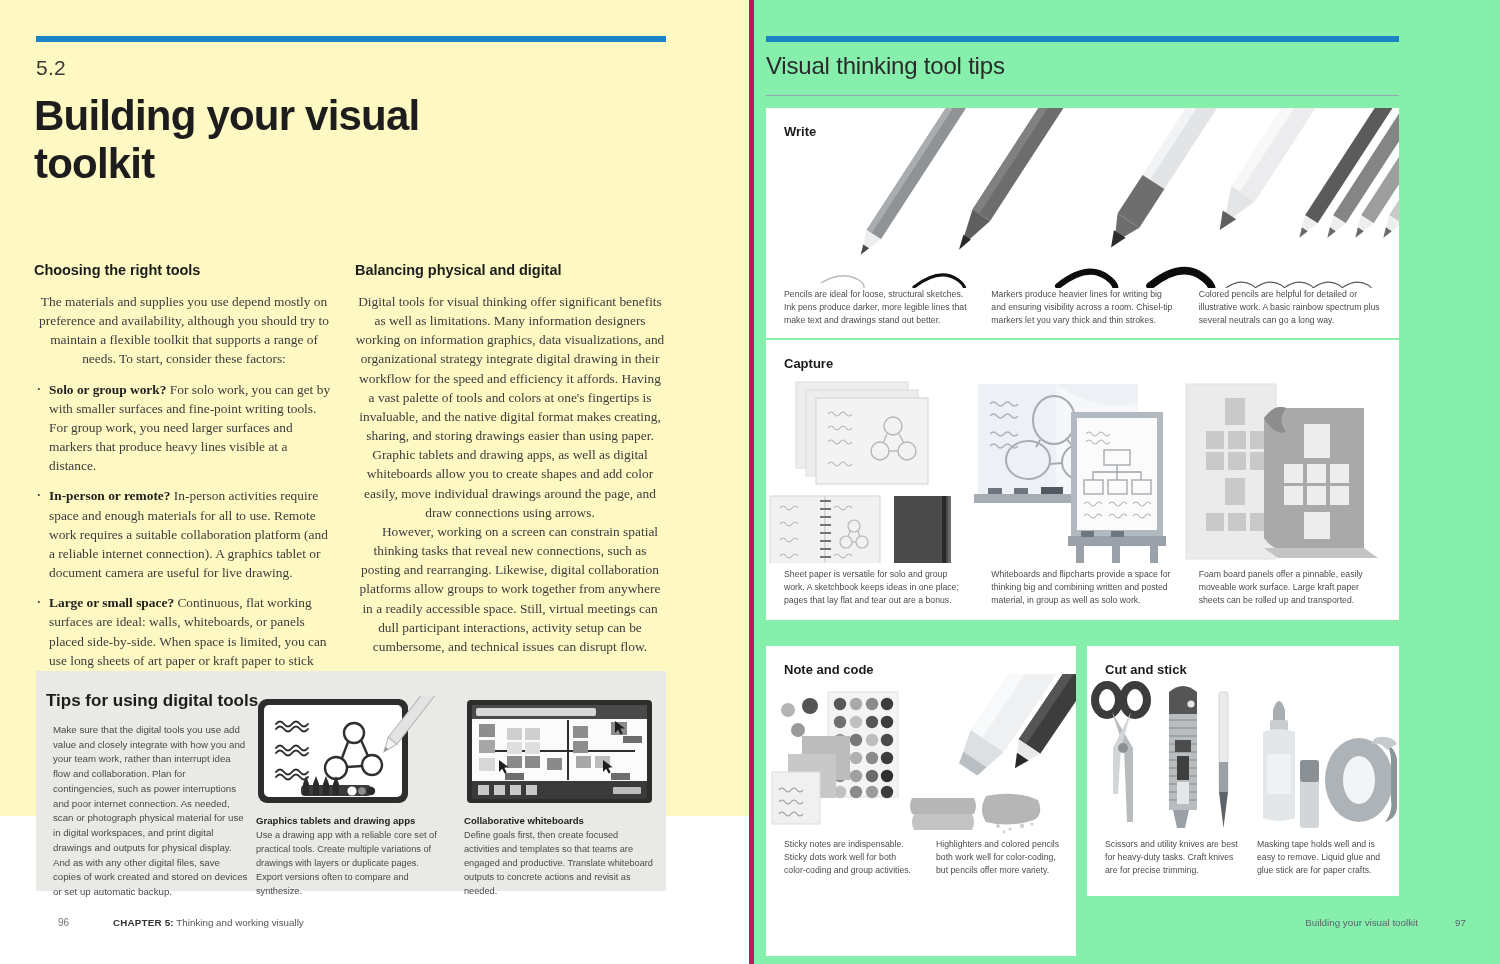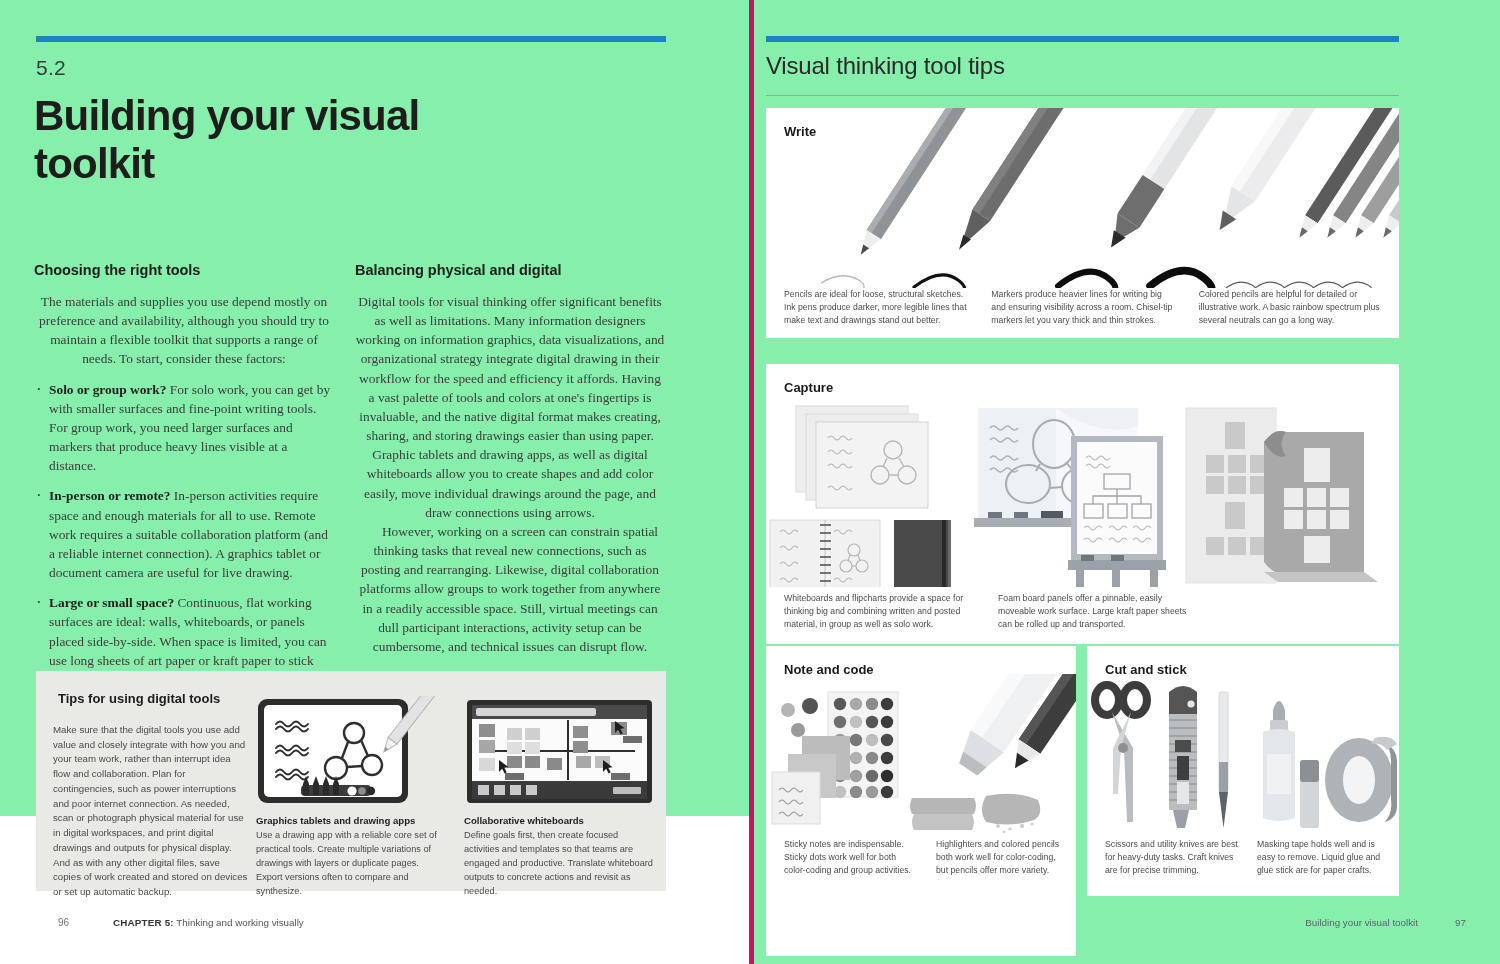--- a/index.html
+++ b/index.html
@@ -8,21 +8,21 @@
     background:#ffffff;
     font-family:"Liberation Sans", sans-serif;
     overflow:hidden;
   }
   .spread{position:relative;width:1500px;height:964px;display:flex;}
 
   
   .page-left{
     position:relative;
     width:749px;height:816px;
-    background:#86efac;
+    background:#fef9c3;
     box-sizing:border-box;
     padding-left:12px;
   }
   .page-right{
     position:relative;
     width:751px;height:964px;
     background:#86efac;
     box-sizing:border-box;
     border-left:5px solid #be185d;
   }
@@ -76,22 +76,22 @@
   }
   ul.factors b{font-weight:bold;color:#1f1f1f;}
 
   
   .tipsbox{
     position:absolute;left:36px;top:671px;
     width:630px;height:220px;
     background:#e9e9e6;
   }
   .tipsbox h4{
-    margin:0;position:absolute;left:22px;top:20px;
-    font-size:13px;font-weight:bold;color:#1c1c1c;text-align:center;
+    margin:0;position:absolute;left:10px;top:20px;
+    font-size:17px;font-weight:bold;color:#1c1c1c;text-align:center;
   }
   .tips-body{
     position:absolute;left:17px;top:52px;width:196px;
     font-size:9.7px;line-height:1.52;color:#4a4a4a;
   }
   .tips-figs{
     position:absolute;left:220px;top:25px;width:402px;
     display:flex;gap:14px;
   }
   .tips-fig{width:auto;}
@@ -341,21 +341,21 @@
           <path d="M576 180 q14 -10 26 -3 q9 6 1 10 q-9 5 -1 10 q8 4 19 -2"></path>
         </g>
       </svg>
       <div class="caps" style="left:18px;top:180px;width:600px;gap:22px;">
         <div class="cap" style="width:192px;">Pencils are ideal for loose, structural sketches. Ink pens produce darker, more legible lines that make text and drawings stand out better.</div>
         <div class="cap" style="width:192px;">Markers produce heavier lines for writing big and ensuring visibility across a room. Chisel-tip markers let you vary thick and thin strokes.</div>
         <div class="cap" style="width:192px;">Colored pencils are helpful for detailed or illustrative work. A basic rainbow spectrum plus several neutrals can go a long way.</div>
       </div>
     </div>
 
-    <div class="panel" style="left:12px;top:364px;width:633px;height:280px;">
+    <div class="panel" style="left:12px;top:340px;width:633px;height:280px;">
       <div class="panel-label">Capture</div>
       <svg width="633" height="195" viewBox="0 0 633 195" style="position:absolute;left:0;top:28px;">
 
         <g>
           <rect x="30" y="14" width="112" height="86" fill="#ededed" stroke="#dcdcdc"></rect>
           <rect x="40" y="22" width="112" height="86" fill="#ededed" stroke="#dcdcdc"></rect>
           <rect x="50" y="30" width="112" height="86" fill="#f3f3f3" stroke="#d2d2d2"></rect>
           <g stroke="#b6b6b6" stroke-width="1.2" fill="none">
             <path d="M62 46 q3 -4 6 0 t6 0 t6 0 t6 0"></path>
             <path d="M62 60 q3 -4 6 0 t6 0 t6 0 t6 0"></path>
@@ -484,20 +484,21 @@
           <rect x="518" y="96" width="19" height="19" fill="#ededed"></rect>
           <rect x="541" y="96" width="19" height="19" fill="#ededed"></rect>
           <rect x="564" y="96" width="19" height="19" fill="#ededed"></rect>
           <rect x="518" y="118" width="19" height="19" fill="#ededed"></rect>
           <rect x="541" y="118" width="19" height="19" fill="#ededed"></rect>
           <rect x="564" y="118" width="19" height="19" fill="#ededed"></rect>
           <rect x="538" y="144" width="26" height="27" fill="#ededed"></rect>
         </g>
       </svg>
       <div class="caps" style="left:18px;top:228px;width:600px;gap:22px;">
+        <div class="cap" style="width:192px;">Sheet paper is versatile for solo and group work. A sketchbook keeps ideas in one place; pages that lay flat and tear out are a bonus.</div>
         <div class="cap" style="width:192px;">Whiteboards and flipcharts provide a space for thinking big and combining written and posted material, in group as well as solo work.</div>
         <div class="cap" style="width:192px;">Foam board panels offer a pinnable, easily moveable work surface. Large kraft paper sheets can be rolled up and transported.</div>
       </div>
     </div>
 
     <div class="panel" style="left:12px;top:646px;width:310px;height:310px;">
       <div class="panel-label">Note and code</div>
       <svg width="310" height="160" viewBox="0 0 310 160" style="position:absolute;left:0;top:28px;">
 
         <circle cx="22" cy="36" r="7" fill="#b4b4b4"></circle>

